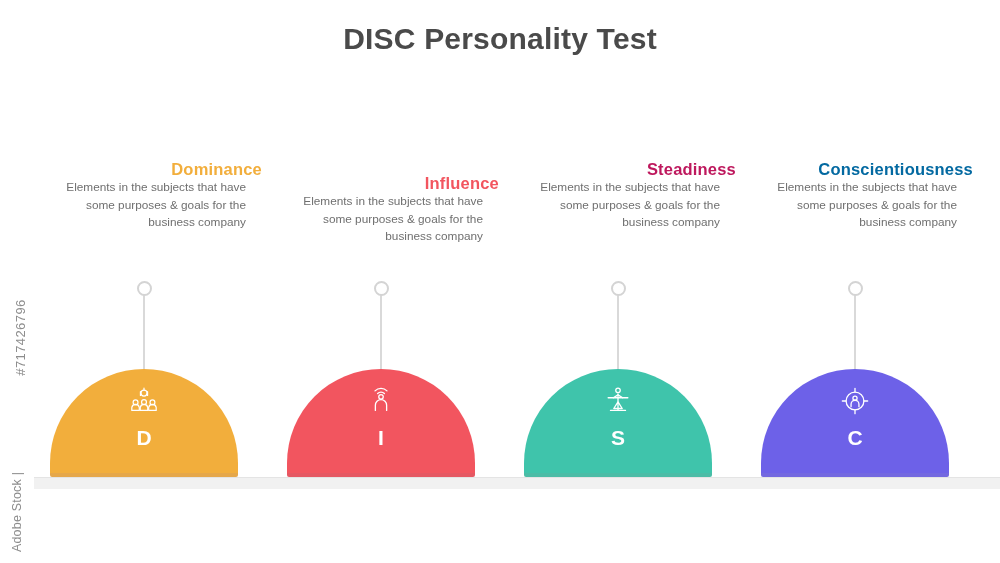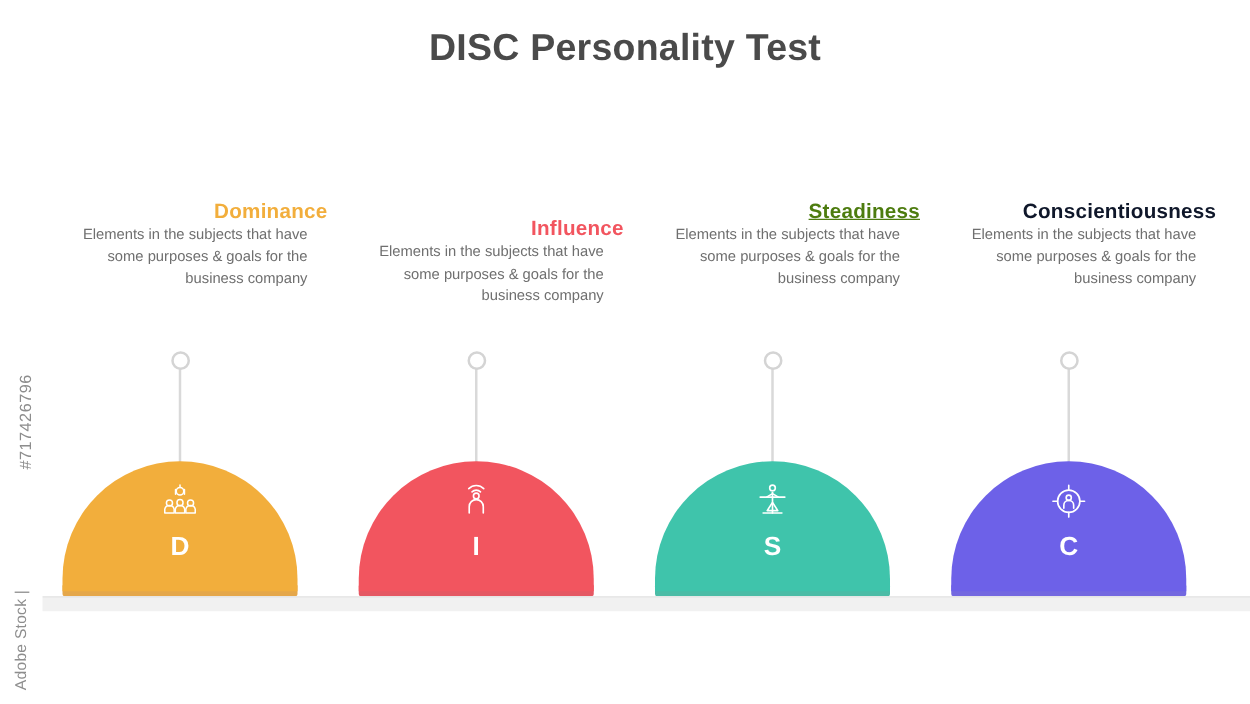--- a/index.html
+++ b/index.html
@@ -206,21 +206,21 @@
         <circle cx="16" cy="11.5" r="2.4"></circle>
         <path d="M12.4 8 a5 5 0 0 1 7.2 0"></path>
         <path d="M9.6 5.2 a9 9 0 0 1 12.8 0"></path>
         <path d="M10 26 v-5.4 a6 6 0 0 1 12 0 V26"></path>
       </svg>
     </div>
     <div class="dome-letter">I</div>
   </div>
 
   <div class="col" style="left:500px;">
-    <div class="col-title" style="color:#4d7c0f;text-decoration:underline;">Steadiness</div>
+    <div class="col-title" style="color:#be185d;">Steadiness</div>
     <div class="col-desc">Elements in the subjects that have  some purposes &amp; goals for the  business company</div>
   </div>
   <div class="knob" style="left:611px;"></div>
   <div class="connector" style="left:617px;"></div>
   <div class="dome-wrap" style="left:524px;">
     <div class="dome-base" style="background:#2cb096;"></div>
     <div class="dome" style="background:#3fc4ab;"></div>
     <div class="dome-icon">
       <svg width="30" height="30" viewBox="0 0 32 32" fill="none" stroke="#ffffff" stroke-width="1.4" stroke-linecap="round" stroke-linejoin="round">
         <circle cx="16" cy="4.6" r="2.4"></circle>
@@ -228,21 +228,21 @@
         <path d="M5.5 12.5 H26.5"></path>
         <path d="M11 12.5 L16 9.5 L21 12.5"></path>
         <path d="M16 17 L11.5 24 h9 Z"></path>
         <path d="M8 26 h16"></path>
       </svg>
     </div>
     <div class="dome-letter">S</div>
   </div>
 
   <div class="col" style="left:737px;">
-    <div class="col-title" style="color:#0f172a;">Conscientiousness</div>
+    <div class="col-title" style="color:#0369a1;">Conscientiousness</div>
     <div class="col-desc">Elements in the subjects that have  some purposes &amp; goals for the  business company</div>
   </div>
   <div class="knob" style="left:848px;"></div>
   <div class="connector" style="left:854px;"></div>
   <div class="dome-wrap" style="left:761px;">
     <div class="dome-base" style="background:#5a4ddb;"></div>
     <div class="dome" style="background:#6d61e8;"></div>
     <div class="dome-icon">
       <svg width="30" height="30" viewBox="0 0 32 32" fill="none" stroke="#ffffff" stroke-width="1.4" stroke-linecap="round" stroke-linejoin="round">
         <circle cx="16" cy="16" r="9.5"></circle>

